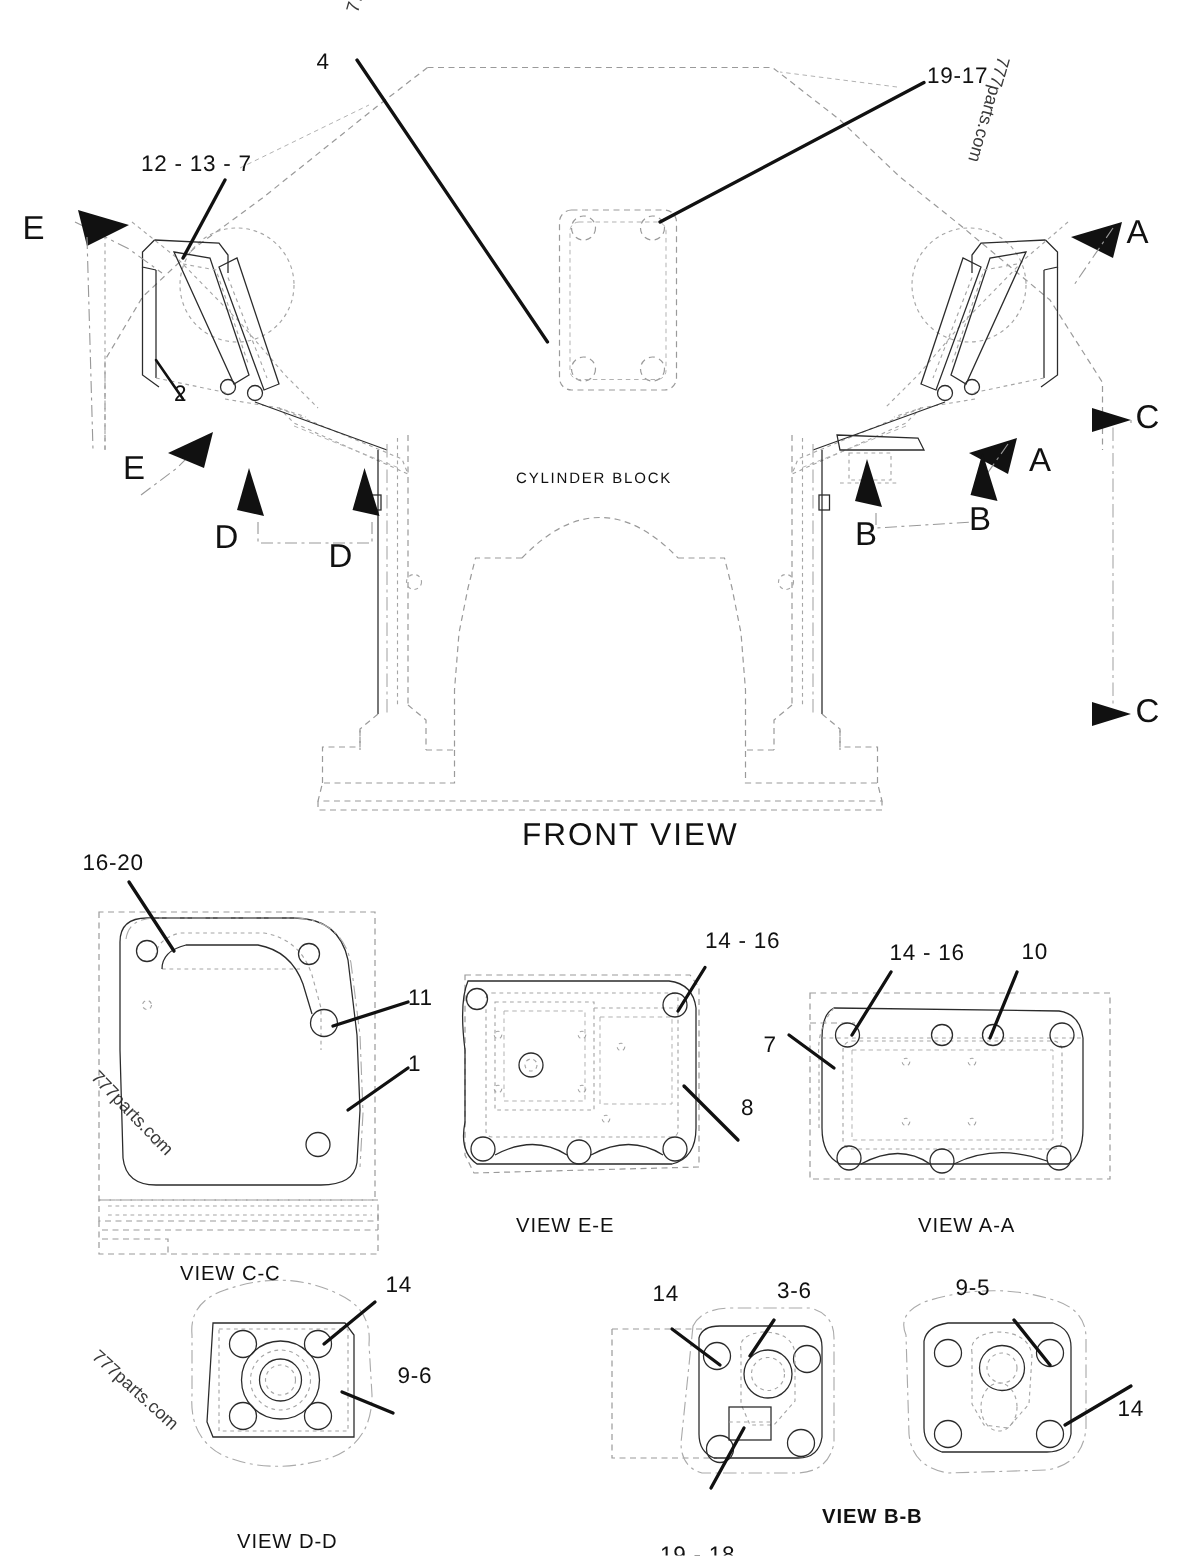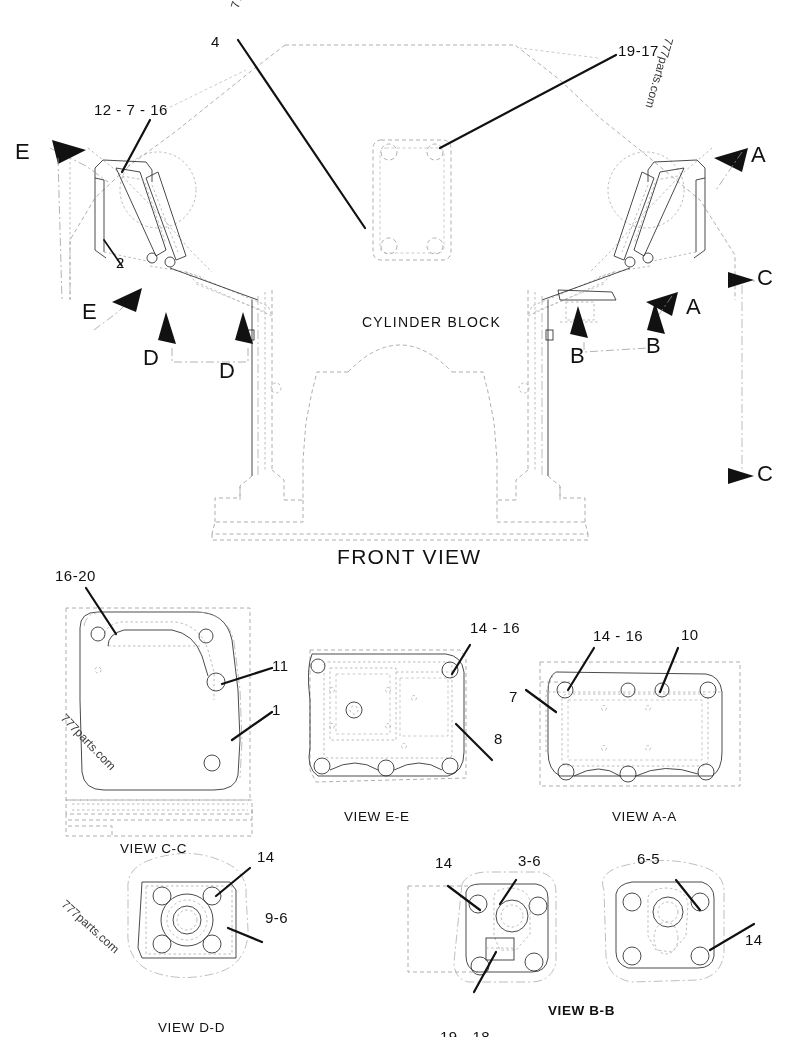--- a/index.html
+++ b/index.html
@@ -9,21 +9,21 @@
   }
   #sheet{position:absolute;inset:0;width:800px;height:1037px;}
   svg.layer{position:absolute;left:0;top:0;width:800px;height:1037px;overflow:visible;}
   .lbl{
     position:absolute;font-family:"Liberation Sans", sans-serif;
     color:#111;white-space:nowrap;line-height:1;
   }
   .callout{font-size:15px;letter-spacing:.5px;}
   .secmark{font-size:22px;font-weight:400;}
   .viewname{font-size:13.5px;letter-spacing:.6px;}
-  .blockname{font-size:14px;letter-spacing:1.2px;margin-left:18px;}
+  .blockname{font-size:10px;letter-spacing:1.2px;}
   .frontview{font-size:21px;letter-spacing:1.3px;}
   .wm{
     position:absolute;font-size:12px;color:#2a2a2a;white-space:nowrap;
     font-family:"Liberation Sans", sans-serif;opacity:.92;
   }
 </style>
 </head>
 <body>
 
 <div id="sheet">
@@ -306,21 +306,21 @@
       <path class="hid2" d="M648 902 Q646 890 664 888 Q686 888 688 904
                             L686 936 L672 952 L656 950 L648 936 Z"></path>
       <circle class="sol" cx="668" cy="912" r="15"></circle>
       <circle class="hid2" cx="668" cy="912" r="10"></circle>
       <ellipse class="hid2" cx="666" cy="938" rx="12" ry="16"></ellipse>
       <path class="lead" d="M676 880 L700 910"></path>
       <path class="lead" d="M754 924 L710 950"></path>
     </g>
   </svg>
 
-  <div class="lbl callout" style="left:94px;top:102px;">12 - 7 - 16</div>
+  <div class="lbl callout" style="left:94px;top:102px;">12 - 13 - 7</div>
 
   <div class="lbl callout" style="left:211px;top:34px;">4</div>
 
   <div class="lbl callout" style="left:618px;top:43px;">19-17</div>
 
   <div class="lbl callout" style="left:116px;top:255px;">2</div>
 
   <div class="lbl secmark" style="left:15px;top:141px;">E</div>
   <div class="lbl secmark" style="left:82px;top:301px;">E</div>
 
@@ -331,21 +331,21 @@
   <div class="lbl secmark" style="left:686px;top:296px;">A</div>
 
   <div class="lbl secmark" style="left:570px;top:345px;">B</div>
   <div class="lbl secmark" style="left:646px;top:335px;">B</div>
 
   <div class="lbl secmark" style="left:757px;top:267px;">C</div>
   <div class="lbl secmark" style="left:757px;top:463px;">C</div>
 
   <div class="lbl blockname" style="left:344px;top:315px;">CYLINDER BLOCK</div>
 
-  <div class="lbl frontview" style="left:337px;top:546px;">FRONT VIEW</div>
+  <div class="lbl frontview" style="left:348px;top:546px;">FRONT VIEW</div>
 
   <div class="lbl callout" style="left:55px;top:568px;">16-20</div>
   <div class="lbl callout" style="left:272px;top:658px;">11</div>
   <div class="lbl callout" style="left:272px;top:702px;">1</div>
   <div class="lbl viewname" style="left:120px;top:842px;text-align:right;">VIEW C-C</div>
 
   <div class="lbl callout" style="left:470px;top:620px;">14 - 16</div>
   <div class="lbl callout" style="left:494px;top:731px;">8</div>
   <div class="lbl viewname" style="left:344px;top:810px;">VIEW E-E</div>
 
@@ -354,21 +354,21 @@
   <div class="lbl callout" style="left:509px;top:689px;">7</div>
   <div class="lbl viewname" style="left:612px;top:810px;">VIEW A-A</div>
 
   <div class="lbl callout" style="left:257px;top:849px;">14</div>
   <div class="lbl callout" style="left:265px;top:910px;">9-6</div>
   <div class="lbl viewname" style="left:158px;top:999px;margin-top:22px;">VIEW D-D</div>
 
   <div class="lbl callout" style="left:435px;top:855px;">14</div>
   <div class="lbl callout" style="left:518px;top:853px;">3-6</div>
   <div class="lbl callout" style="left:440px;top:1000px;margin-top:29px;">19 - 18</div>
-  <div class="lbl callout" style="left:637px;top:851px;">6-5</div>
+  <div class="lbl callout" style="left:637px;top:851px;">9-5</div>
   <div class="lbl callout" style="left:745px;top:932px;">14</div>
   <div class="lbl viewname" style="left:548px;top:1004px;font-weight:bold;">VIEW B-B</div>
 
   <div class="wm" style="left:228px;top:6px;transform:rotate(-74deg);transform-origin:0 0;">777parts.com</div>
 
   <div class="wm" style="left:676px;top:40px;transform:rotate(106deg);transform-origin:0 0;">777parts.com</div>
 
   <div class="wm" style="left:68px;top:711px;transform:rotate(46deg);transform-origin:0 0;">777parts.com</div>
 
   <div class="wm" style="left:68px;top:897px;transform:rotate(42deg);transform-origin:0 0;">777parts.com</div>

